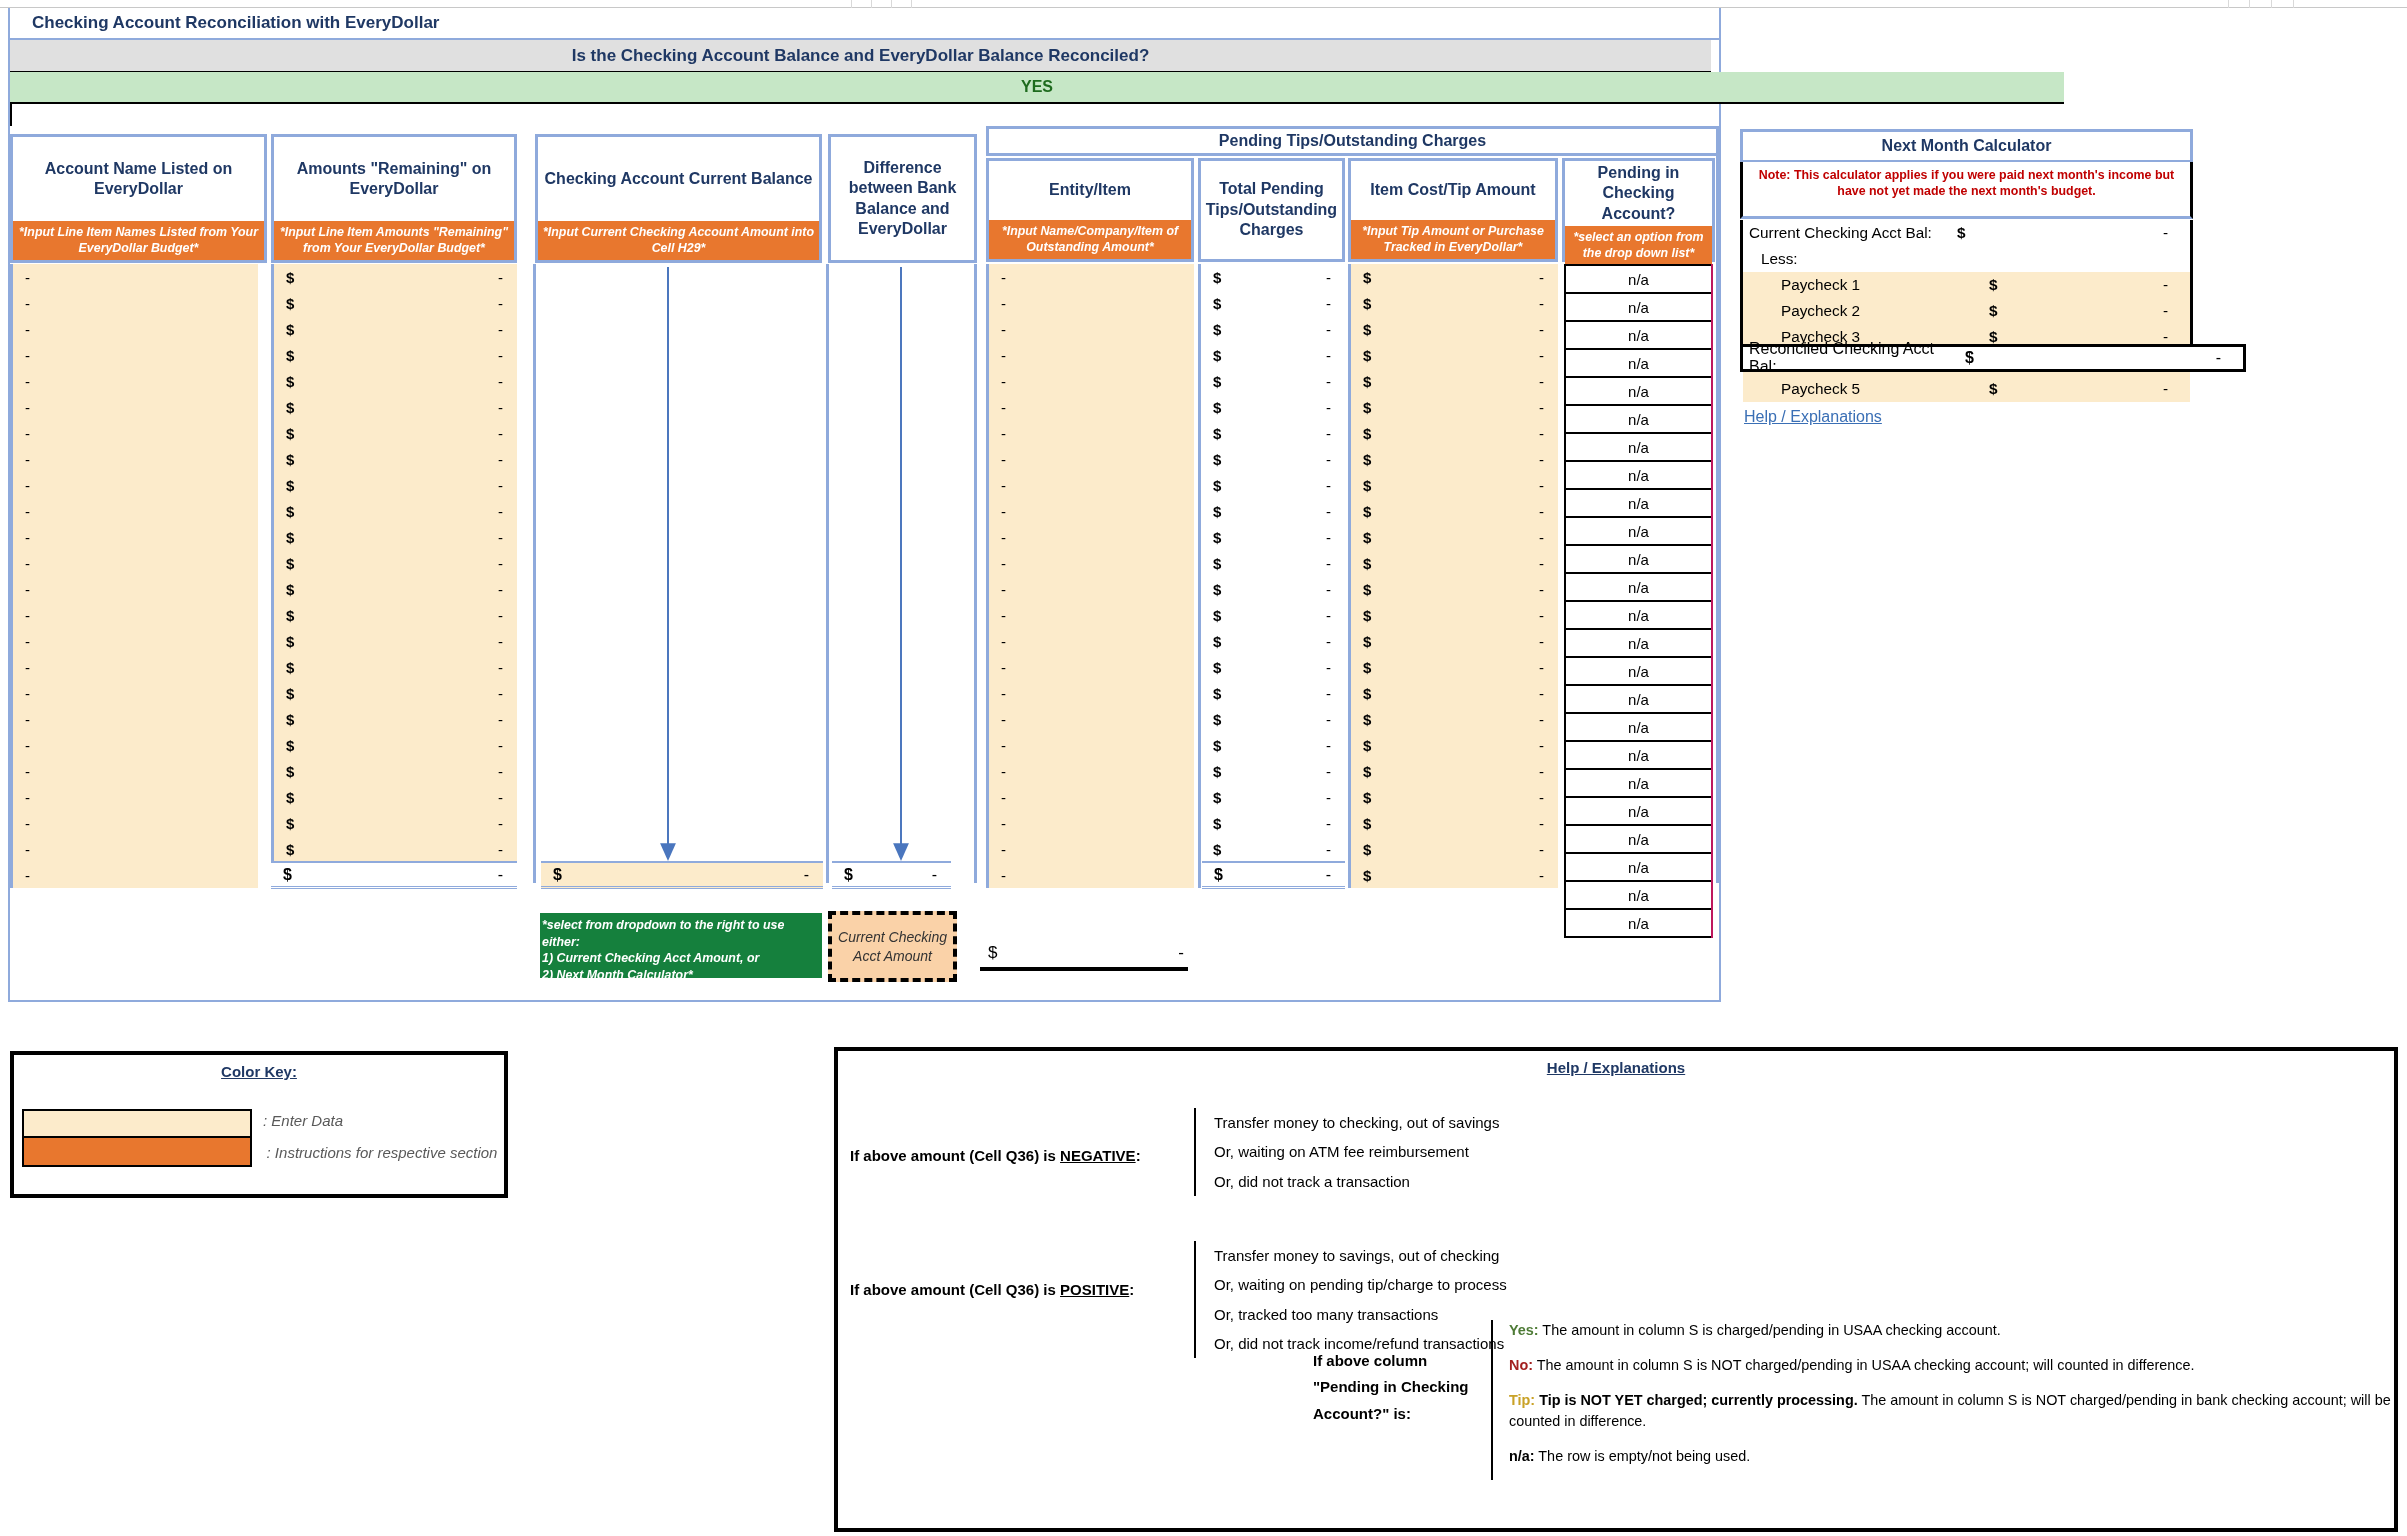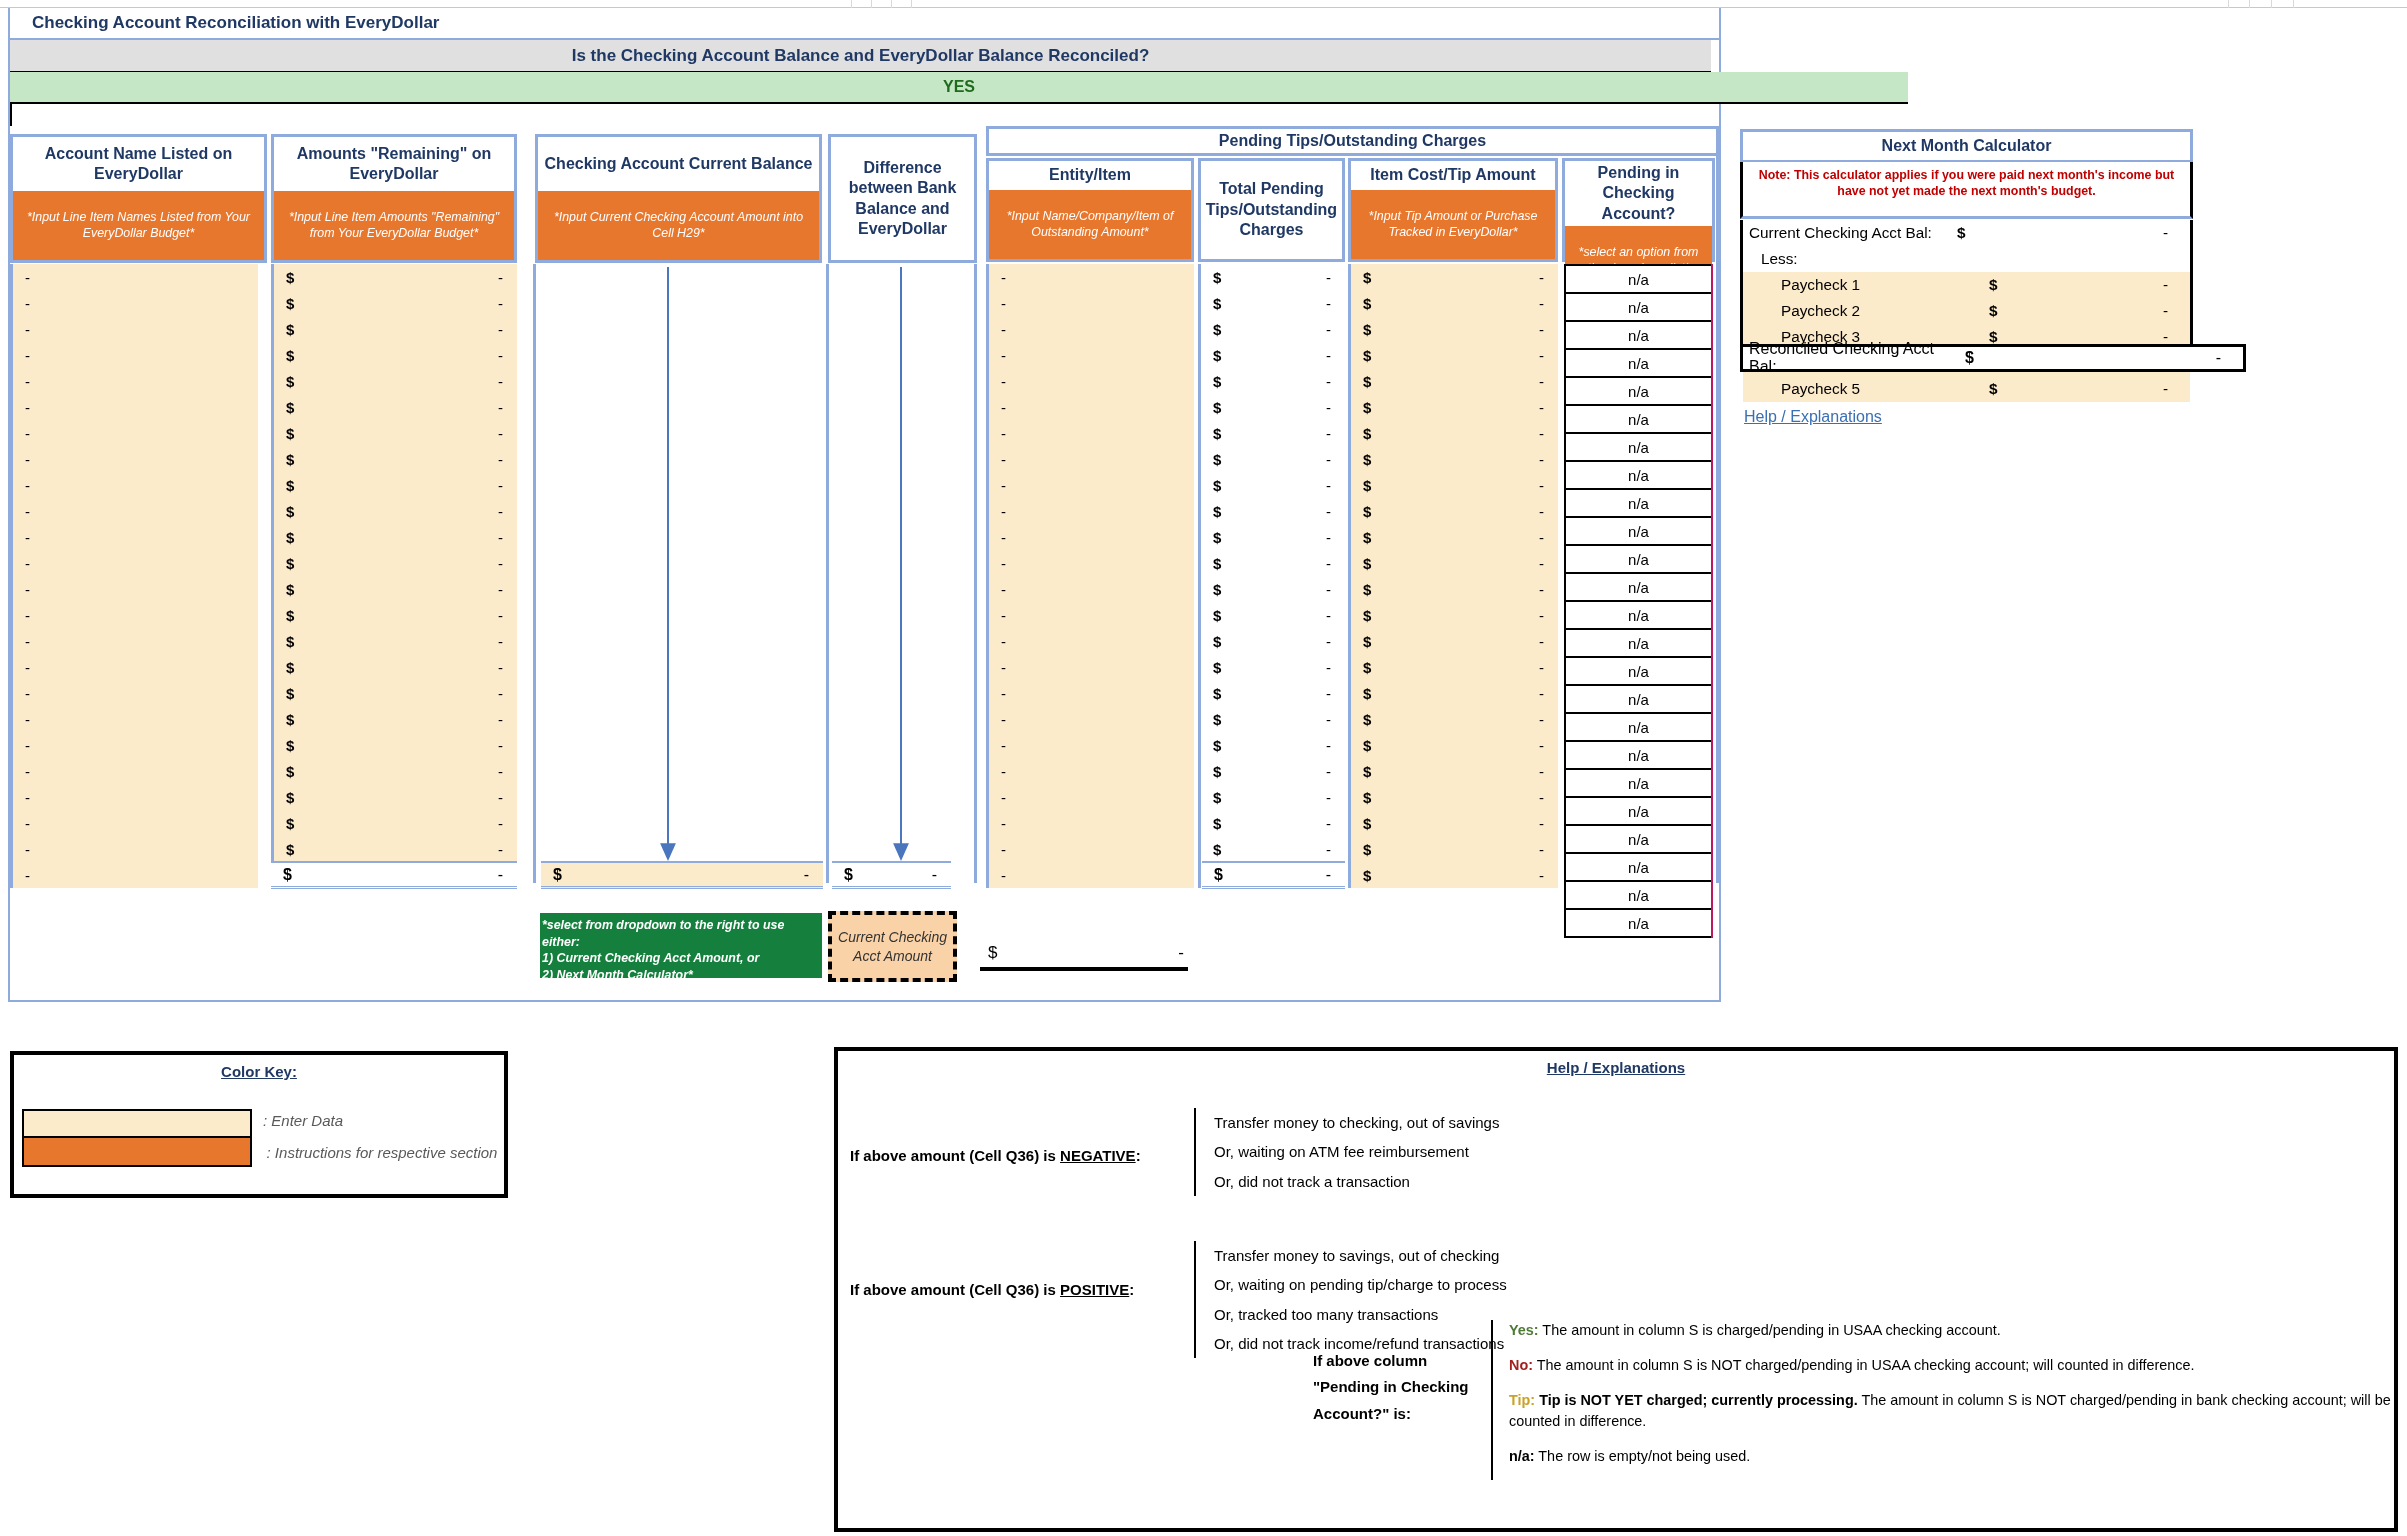--- a/index.html
+++ b/index.html
@@ -31,44 +31,44 @@
   }
   
   #questionbar{
     left:10px;top:40px;width:1701px;height:33px;
     background:#E0E0E0;border-bottom:2px solid #000000;
     display:flex;align-items:center;justify-content:center;
     font-weight:bold;font-size:17px;color:#1F3864;
   }
   
   #yesbar{
-    left:10px;top:72px;width:1898px;height:32px;
+    left:10px;top:72px;width:2054px;height:32px;
     background:#C6E7C6;border-bottom:2px solid #000000;
     display:flex;align-items:center;justify-content:center;
     font-weight:bold;font-size:16px;color:#1E6B1E;
   }
   
   #whitegap{left:10px;top:104px;width:1701px;height:22px;background:#ffffff;
     border-left:2px solid #000;}
 
   
   .hdrbox{
     border:3px solid #8FAADC;background:#ffffff;
     display:flex;flex-direction:column;
   }
   .hdrtitle{
     flex:1;display:flex;align-items:center;justify-content:center;
     text-align:center;font-weight:bold;font-size:16px;color:#1F3864;
     line-height:1.28;padding:2px 4px;
   }
   .hdrinstr{
     background:#E8772E;color:#ffffff;
-    font-style:italic;font-weight:normal;font-size:12.4px;
+    font-style:italic;font-weight:bold;font-size:12.4px;
     text-align:center;line-height:1.25;
-    padding:19px 5px;
+    padding:4px 5px;
   }
 
   
   #pendinggroup{
     left:986px;top:126px;width:733px;height:30px;
     border:3px solid #8FAADC;background:#ffffff;
     display:flex;align-items:center;justify-content:center;
     font-weight:bold;font-size:16px;color:#1F3864;
   }
 

